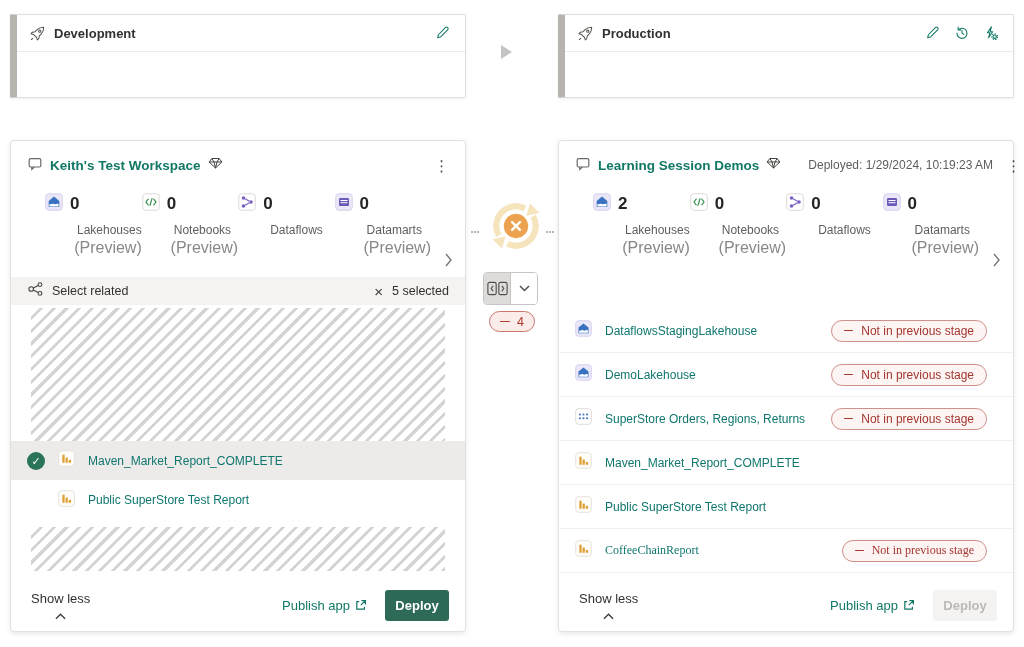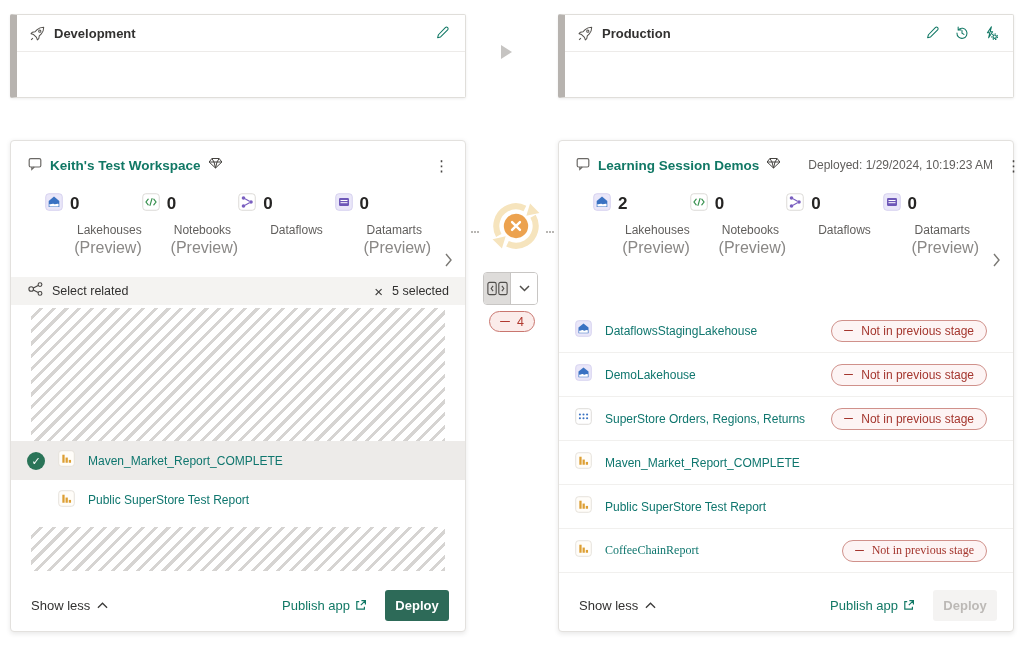--- a/index.html
+++ b/index.html
@@ -63,21 +63,21 @@
   .plain-row .indent { width:18px; flex:0 0 auto; }
 
   .r-row { height:44px; border-bottom:1px solid #f1f0ee; }
   .r0 { top:168px; } .r1 { top:212px; } .r2 { top:256px; } .r3 { top:300px; } .r4 { top:344px; } .r5 { top:388px;font-family:Liberation Serif, serif; }
   .badge { margin-left:auto; display:flex; align-items:center; gap:8px; height:22px; padding:0 12px;
     border:1px solid #d0918b; border-radius:12px; background:#fdf4f4; color:#a4362e; font-size:12px; white-space:nowrap; }
   .dash-sm { width:9px; height:1.6px; background:currentColor; border-radius:1px; display:inline-block; }
 
   
   .ws-footer { position:absolute; left:20px; right:16px; top:444px; height:40px; display:flex; align-items:center; }
-  .show-less { display:flex; align-items:center; gap:7px; font-size:13px; color:#323130; cursor:pointer; }
+  .show-less { display:flex; align-items:center; gap:7px; font-size:13px; color:#323130; cursor:pointer;flex-direction:column; }
   .publish-link { margin-left:auto; display:flex; align-items:center; gap:5px; font-size:13px; color:#117865; cursor:pointer; margin-right:18px; }
   .deploy-btn { width:64px; height:31px; border:none; border-radius:3px; background:#2d6a58; color:#fff;
     font-size:13px; font-weight:bold; font-family:"Liberation Sans", sans-serif; cursor:pointer; }
   .deploy-btn.disabled { background:#f4f3f2; color:#bcb9b6; cursor:default; }
 
   
   .sync-wrap { position:absolute; left:486px; top:196px; width:60px; height:60px; }
   .dots { position:absolute; width:8px; border-top:2px dotted #b8b6b3; top:231px; }
   .dots.dl { left:471px; } .dots.dr { left:546px; }
   .compare-btn { position:absolute; left:483px; top:272px; width:55px; height:33px; display:flex;

